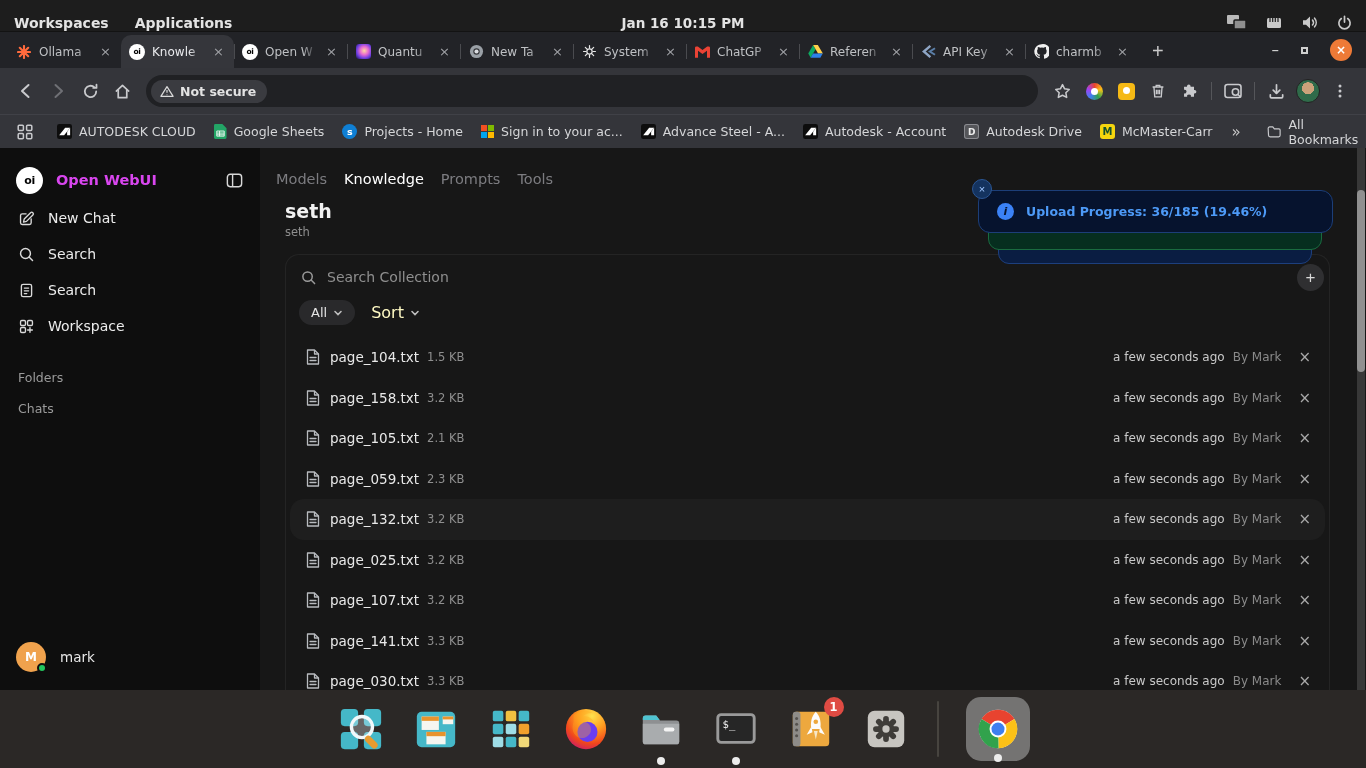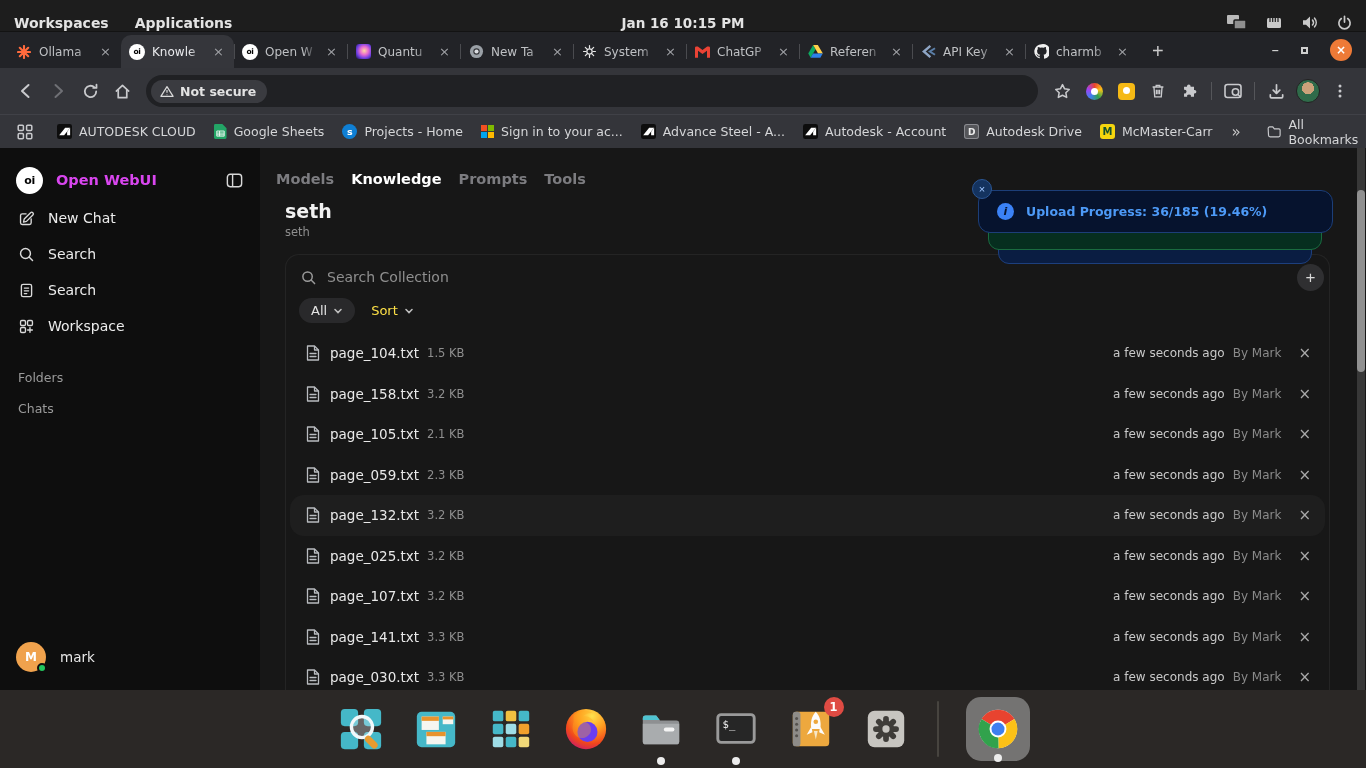--- a/index.html
+++ b/index.html
@@ -74,36 +74,36 @@
 .sb-section{padding:16px 18px 0;font-size:12.5px;color:#9a9a9a}
 .sb-user{position:absolute;bottom:12px;left:0;right:0;display:flex;align-items:center;gap:14px;padding:6px 16px}
 .avatar{width:30px;height:30px;border-radius:50%;background:#f0a24d;color:#fff;font-size:12px;font-weight:600;
   display:flex;align-items:center;justify-content:center;position:relative;flex:0 0 auto}
 .avatar .dot{position:absolute;right:-1px;bottom:-1px;width:10px;height:10px;border-radius:50%;
   background:#23c55e;border:2px solid #0e0e0e}
 .sb-username{font-size:13.5px;color:#e6e6e6}
 
 .main{flex:1;display:flex;flex-direction:column;overflow:hidden}
 .main-tabs{display:flex;gap:17px;padding:23px 0 0 16px;font-size:14.5px}
-.mtab{color:#7c7c80;font-weight:700;cursor:default}
+.mtab{color:#7c7c80;font-weight:400;cursor:default}
 .mtab.active{color:#fff}
 .kb-title{margin:13px 0 0 25px;font-size:19px;font-weight:600;color:#f2f2f2}
 .kb-sub{margin:3px 0 0 25px;font-size:11.5px;color:#8f8f8f}
 .collection-card{flex:1;margin:15px 36px 0 25px;border:1px solid #242424;border-bottom:none;
   border-radius:14px 14px 0 0;position:relative;overflow:hidden}
 .search-row{display:flex;align-items:center;gap:11px;padding:14px 16px 0 15px}
 .search-input{flex:1;background:transparent;border:none;outline:none;color:#dcdcdc;font-size:14px;
   font-family:inherit}
 .search-input::placeholder{color:#8f8f8f}
 .add-btn{position:absolute;top:9px;right:5px;width:27px;height:27px;border-radius:50%;border:none;
   background:#2f2f31;color:#d9d9d9;font-size:17px;line-height:1;cursor:pointer}
 .filter-row{display:flex;align-items:center;gap:10px;margin-top:13px;padding-left:13px}
 .pill{display:flex;align-items:center;gap:6px;background:#29292b;border-radius:999px;padding:5px 12px;
   font-size:13px;color:#e3e3e3;cursor:default}
-.sortbtn{display:flex;align-items:center;gap:6px;padding:5px 6px;font-size:13px;color:#fde047;cursor:default}
+.sortbtn{display:flex;align-items:center;gap:6px;padding:5px 6px;font-size:16px;color:#fef9c3;cursor:default}
 .file-list{margin-top:10px}
 .frow{height:40.5px;display:flex;align-items:center;margin:0 4px;padding:0 14px 0 16px;border-radius:14px}
 .frow.hl{background:#1e1e1e}
 .f-name{font-size:13.5px;font-weight:500;color:#e9e9e9;margin-left:10px}
 .f-size{font-size:11.5px;color:#8f8f8f;margin-left:8px}
 .f-spacer{flex:1}
 .f-time{font-size:12px;color:#c9c9c9}
 .f-by{font-size:12px;color:#8a8a8a;margin-left:8px}
 .f-close{font-size:15px;color:#a8a8a8;margin-left:17px;cursor:pointer}
 

